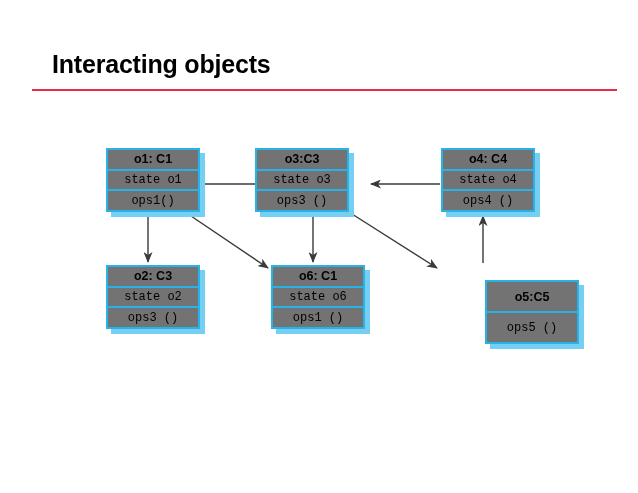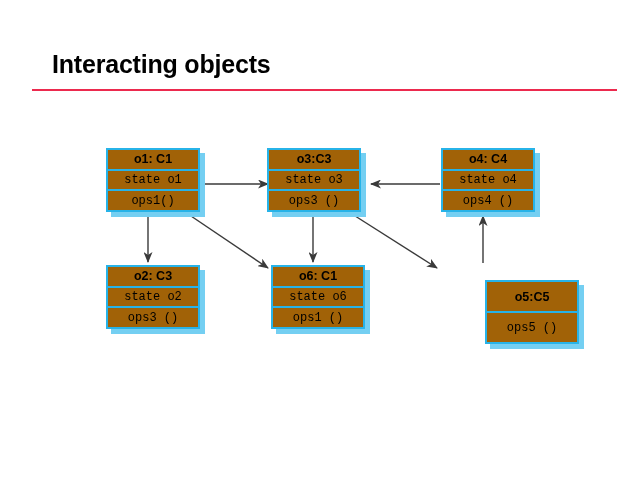--- a/index.html
+++ b/index.html
@@ -72,21 +72,21 @@
     height: 64px;
     background: #74cff2;
     box-sizing: border-box;
   }
   .obj-body {
     position: absolute;
     left: 0;
     top: 0;
     width: 94px;
     height: 64px;
-    background: #a16207;
+    background: #737373;
     border: 2px solid #27b3e8;
     box-sizing: border-box;
     display: flex;
     flex-direction: column;
   }
   .obj-row {
     flex: 1 1 0;
     display: flex;
     align-items: center;
     justify-content: center;
@@ -151,21 +151,21 @@
 
     <div class="obj-box" style="left:106px; top:148px;">
       <div class="obj-shadow"></div>
       <div class="obj-body">
         <div class="obj-row name">o1: C1</div>
         <div class="obj-row sep">state o1</div>
         <div class="obj-row sep">ops1()</div>
       </div>
     </div>
 
-    <div class="obj-box" style="left:267px; top:148px;">
+    <div class="obj-box" style="left:255px; top:148px;">
       <div class="obj-shadow"></div>
       <div class="obj-body">
         <div class="obj-row name">o3:C3</div>
         <div class="obj-row sep">state o3</div>
         <div class="obj-row sep">ops3 ()</div>
       </div>
     </div>
 
     <div class="obj-box" style="left:441px; top:148px;padding-left:28px;">
       <div class="obj-shadow"></div>

